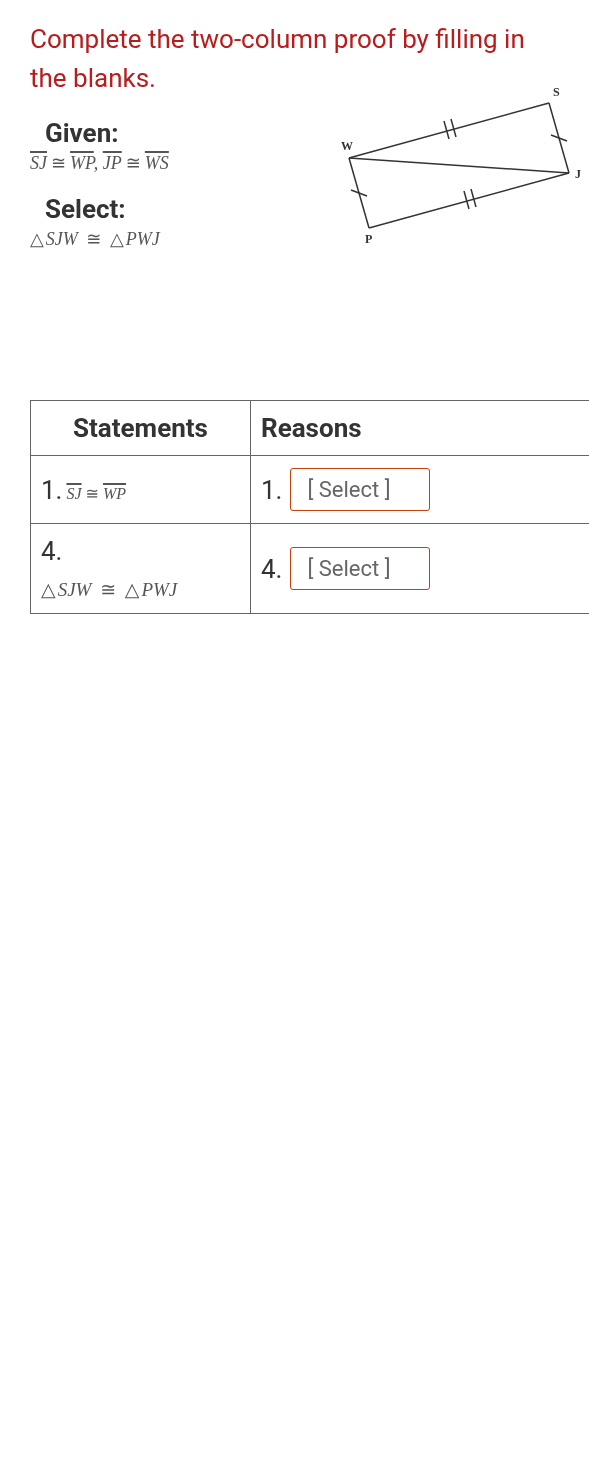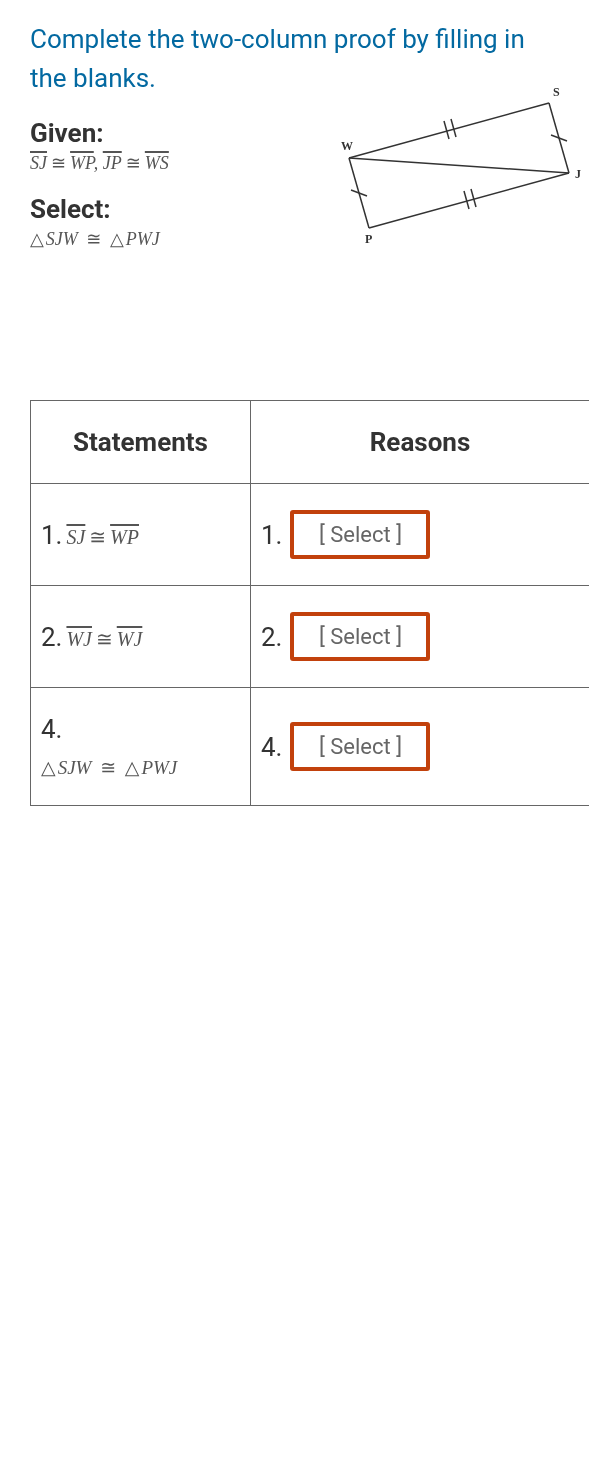--- a/index.html
+++ b/index.html
@@ -6,32 +6,33 @@
     body {
       font-family: -apple-system, BlinkMacSystemFont, "Segoe UI", Roboto, "Helvetica Neue", Arial, sans-serif;
       background: #fff;
       color: #333;
       width: 589px;
       padding: 20px 30px;
     }
     .instruction {
       font-size: 26px;
       line-height: 1.5;
-      color: #0369a1;
+      color: #b91c1c;
       margin-bottom: 20px;
     }
     .given-prove-section {
       position: relative;
       margin-bottom: 150px;
     }
     .label {
       font-weight: bold;
       font-size: 26px;
       color: #333;
       margin-bottom: 4px;
+      margin-left: 15px;
     }
     .math-line {
       font-family: "Times New Roman", Georgia, serif;
       font-style: italic;
       font-size: 18px;
       color: #555;
       margin-bottom: 20px;
     }
     .overbar {
       text-decoration: overline;
@@ -45,70 +46,69 @@
       right: -30px;
       top: -40px;
     }
     table.proof {
       border-collapse: collapse;
       width: 560px;
       margin-top: 20px;
     }
     table.proof th, table.proof td {
       border: 1px solid #666;
-      padding: 26px 10px;
+      padding: 12px 10px;
       text-align: left;
       vertical-align: middle;
     }
     table.proof th {
       font-size: 26px;
       font-weight: bold;
       color: #333;
     }
     table.proof th.statements-col {
       width: 220px;
       text-align: center;
     }
     table.proof th.reasons-col {
-      text-align: center;
+      text-align: left;
       overflow: hidden;
     }
     .stmt-num {
       font-size: 26px;
       color: #333;
     }
     .stmt-math {
       font-family: "Times New Roman", Georgia, serif;
       font-style: italic;
-      font-size: 20px;
+      font-size: 16px;
       color: #555;
     }
     .stmt-math.small {
       font-size: 19px;
     }
     .reason-cell {
       display: flex;
       align-items: center;
       gap: 8px;
     }
     .reason-num {
       font-size: 26px;
       color: #333;
     }
     .select-box {
-      border: 4px solid #c2410c;
+      border: 1px solid #c2410c;
       border-radius: 3px;
       padding: 8px 16px;
       font-size: 22px;
       color: #666;
       background: #fff;
       cursor: pointer;
       min-width: 140px;
       display: inline-block;
-      text-align: center;
     }
     .row4-stmt {
       display: flex;
       flex-direction: column;
       gap: 12px;
     }
   </style>
 </head>
 <body>
 
@@ -167,32 +167,20 @@
       </td>
       <td>
         <div class="reason-cell">
           <span class="reason-num">1.</span>
           <span class="select-box">[ Select ]</span>
         </div>
       </td>
     </tr>
     <tr>
       <td>
-        <span class="stmt-num">2.</span>
-        <span class="stmt-math"><span class="overbar">WJ</span><span class="cong">≅</span><span class="overbar">WJ</span></span>
-      </td>
-      <td>
-        <div class="reason-cell">
-          <span class="reason-num">2.</span>
-          <span class="select-box">[ Select ]</span>
-        </div>
-      </td>
-    </tr>
-    <tr>
-      <td>
         <div class="row4-stmt">
           <span class="stmt-num">4.</span>
           <span class="stmt-math small"><span class="triangle">△</span><span>SJW</span> <span class="cong">≅</span> <span class="triangle">△</span><span>PWJ</span></span>
         </div>
       </td>
       <td>
         <div class="reason-cell">
           <span class="reason-num">4.</span>
           <span class="select-box">[ Select ]</span>
         </div>

